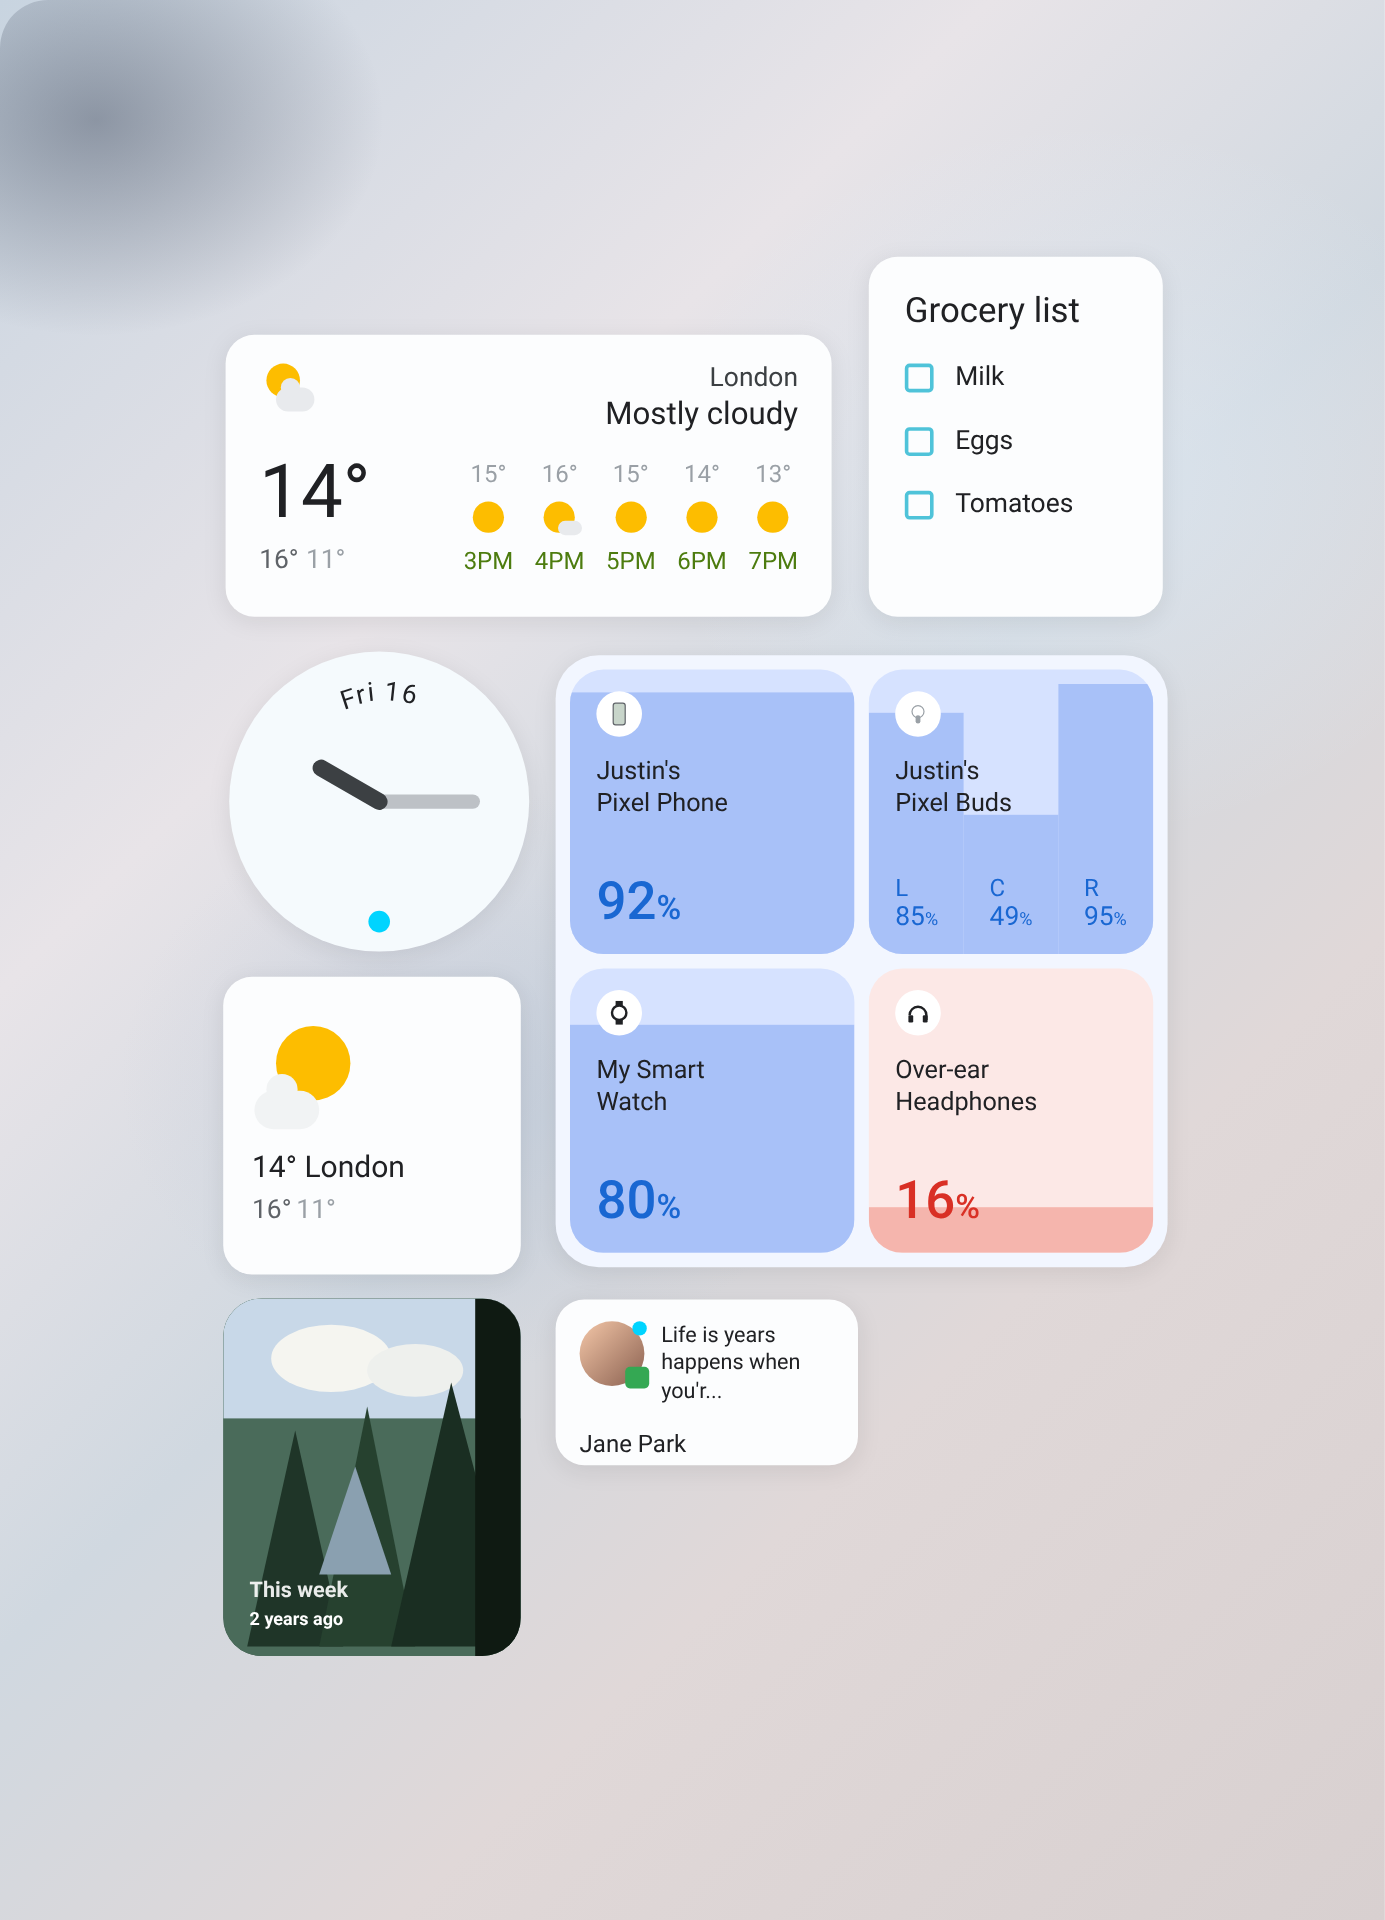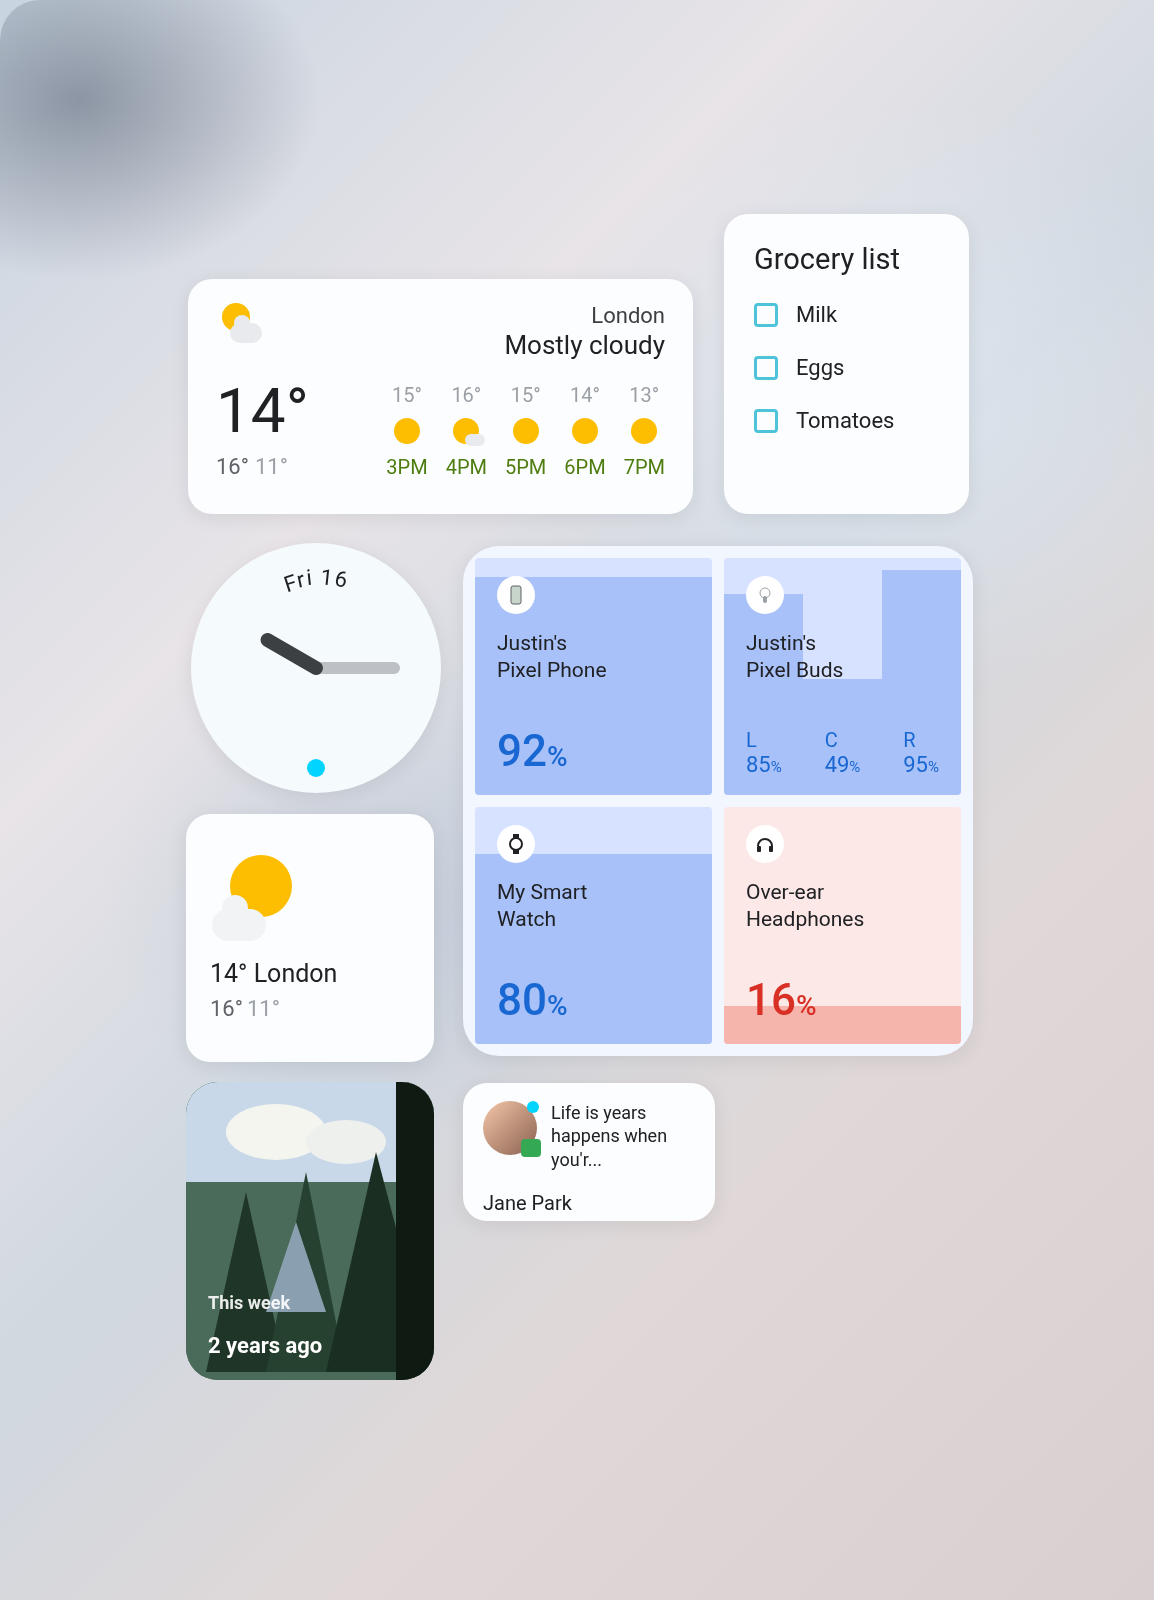--- a/index.html
+++ b/index.html
@@ -64,21 +64,21 @@
 .clock-date span:nth-child(2){display:inline-block;transform:rotate(-12deg) translateY(2px);}
 .clock-date span:nth-child(3){display:inline-block;transform:rotate(-6deg);}
 .clock-date span:nth-child(5){display:inline-block;transform:rotate(6deg);}
 .clock-date span:nth-child(6){display:inline-block;transform:rotate(12deg) translateY(2px);}
 .clock-hand-h { position: absolute; left: 50%; top: 50%; width: 70px; height: 14px; background: #3c4043; border-radius: 7px; transform-origin: 7px 7px; transform: translate(-7px,-7px) rotate(-150deg); }
 .clock-hand-m { position: absolute; left: 50%; top: 50%; width: 90px; height: 12px; background: #bdc1c6; border-radius: 6px; transform-origin: 6px 6px; transform: translate(-6px,-6px) rotate(0deg); }
 .clock-dot { position: absolute; bottom: 16px; left: 50%; transform: translateX(-50%); width: 18px; height: 18px; background: #00d4ff; border-radius: 50%; }
 
 
 .battery-grid { left: 463px; top: 546px; width: 510px; height: 510px; background: #f2f6ff; padding: 12px; display: grid; grid-template-columns: 1fr 1fr; grid-template-rows: 1fr 1fr; gap: 12px; border-radius: 36px; }
-.battery-tile { position: relative; border-radius: 4px; overflow: hidden; background: #d6e2ff; padding-left: 48px; }
+.battery-tile { position: relative; border-radius: 28px; overflow: hidden; background: #d6e2ff; padding-left: 48px; }
 .battery-tile.low { background: #fce8e6; }
 .battery-fill { position: absolute; left: 0; bottom: 0; width: 100%; background: #a8c1f8; }
 .battery-tile.low .battery-fill { background: #f5b5ad; }
 .battery-content { position: absolute; inset: 0; padding: 18px 22px; display: flex; flex-direction: column; }
 .battery-icon { width: 38px; height: 38px; background: #fff; border-radius: 50%; display: flex; align-items: center; justify-content: center; margin-bottom: 16px; }
 .battery-icon svg { width: 20px; height: 20px; }
 .battery-name { font-size: 21px; color: #202124; line-height: 1.3; }
 .battery-pct { font-size: 44px; font-weight: 500; color: #1967d2; margin-top: auto; }
 .battery-tile.low .battery-pct { color: #d93025; }
 .battery-pct .sm { font-size: 28px; }
@@ -99,21 +99,21 @@
 .ws-icon .cloud::before { content:''; position:absolute; width:26px; height:26px; background:#f1f3f4; border-radius:50%; top:-14px; left:10px; }
 .ws-main { font-size: 25px; color: #202124; }
 .ws-hilo { font-size: 22px; color: #5f6368; margin-top: 8px; }
 .ws-hilo .lo { color: #9aa0a6; margin-left:4px;}
 
 
 .photo { left: 186px; top: 1082px; width: 248px; height: 298px; border-radius: 32px; overflow: hidden; background: linear-gradient(180deg, #5a7a6a 0%, #3a5548 100%); position:absolute;font-weight:bold; }
 .photo svg { position:absolute; inset:0; }
 .photo-text { position: absolute; bottom: 22px; left: 22px; color: #fff; }
 .photo-sub { font-size: 18px; opacity: 0.9; }
-.photo-main { font-size: 22px; margin-top: 20px; }
+.photo-main { font-size: 15px; margin-top: 4px; }
 
 
 .contact { left: 463px; top: 1083px; width: 252px; height: 138px; padding: 18px 20px; }
 .contact-top { display: flex; gap: 14px; align-items: flex-start; }
 .avatar-wrap { position: relative; width: 54px; height: 54px; flex-shrink: 0; }
 .avatar { width: 54px; height: 54px; border-radius: 50%; background: linear-gradient(135deg,#f4c7a8,#8a6050); }
 .avatar-badge-dot { position:absolute; top:0; right:-2px; width:12px; height:12px; background:#00d4ff; border-radius:50%; }
 .avatar-badge-msg { position:absolute; bottom:-2px; right:-4px; width:20px; height:18px; background:#34a853; border-radius:4px; }
 .contact-msg { font-size: 18px; color: #202124; line-height: 1.3; }
 .contact-name { font-size: 20px; color: #202124; margin-top: 20px; }

